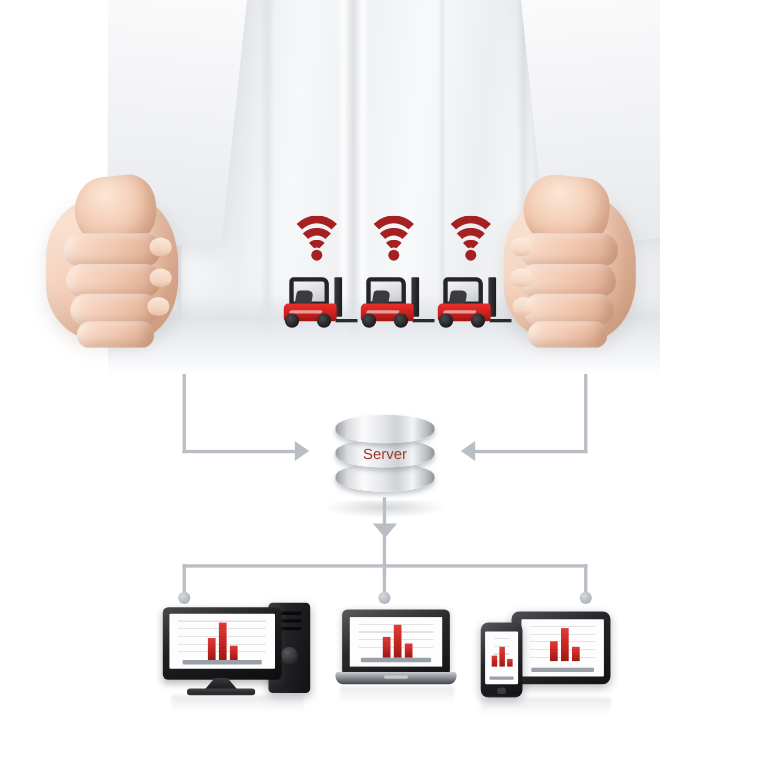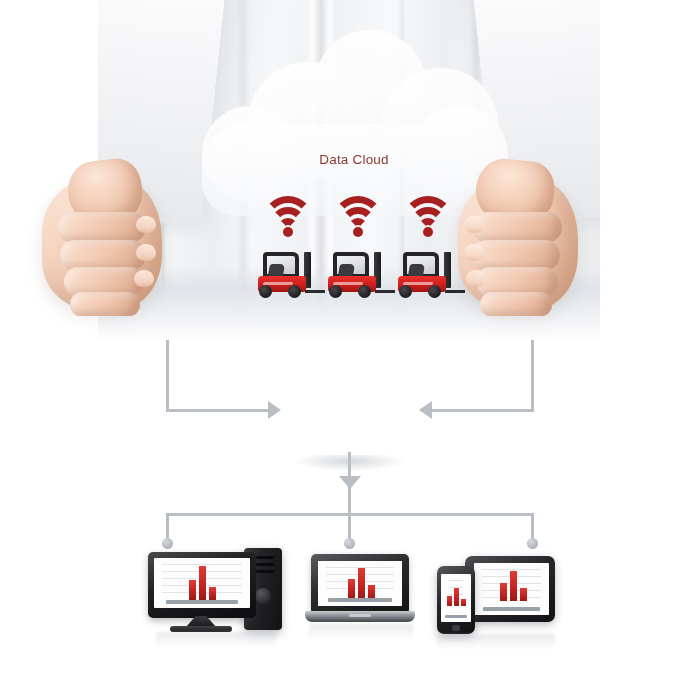--- a/index.html
+++ b/index.html
@@ -340,29 +340,20 @@
     <div class="fold f3"></div>
     <div class="fold f4"></div>
     <div class="fold f5"></div>
     <div class="fold f6"></div>
     <div class="placket"></div>
     <div class="lapelL"></div>
     <div class="lapelR"></div>
     <div class="deskline"></div>
   </div>
 
-  <div class="cloud">
-    <div class="lobe c1"></div>
-    <div class="lobe c2"></div>
-    <div class="lobe c3"></div>
-    <div class="lobe c4"></div>
-    <div class="lobe c5"></div>
-    <div class="body"></div>
-    <div class="cloud-label">Data Cloud</div>
-  </div>
 
   <div class="hand" id="handL">
     <div class="palm"></div>
     <div class="thumb"></div>
     <div class="finger fA"></div>
     <div class="finger fB"></div>
     <div class="finger fC"></div>
     <div class="finger fD"></div>
     <div class="nail nA"></div>
     <div class="nail nB"></div>
@@ -433,20 +424,26 @@
 
   <div class="conn v" style="left:166px; top:340px; height:72px;"></div>
   <div class="conn h" style="left:166px; top:409px; width:104px;"></div>
   <div class="tri right" style="left:268px; top:401px;"></div>
 
   <div class="conn v" style="left:531px; top:340px; height:72px;"></div>
   <div class="conn h" style="left:430px; top:409px; width:104px;"></div>
   <div class="tri left" style="left:419px; top:401px;"></div>
 
   <div class="server-shadow"></div>
+  <div class="server">
+    <div class="disc d3"></div>
+    <div class="disc d2"></div>
+    <div class="disc d1"></div>
+    <div class="server-label">Server</div>
+  </div>
 
   <div class="conn v" style="left:348px; top:452px; height:28px;"></div>
   <div class="tri down" style="left:339px; top:476px;"></div>
   <div class="conn v" style="left:348px; top:486px; height:36px;"></div>
   <div class="conn h" style="left:166px; top:513px; width:368px;"></div>
 
   <div class="conn v" style="left:166px; top:513px; height:28px;"></div>
   <div class="node-dot" style="left:162px; top:538px;"></div>
 
   <div class="conn v" style="left:348px; top:513px; height:28px;"></div>

